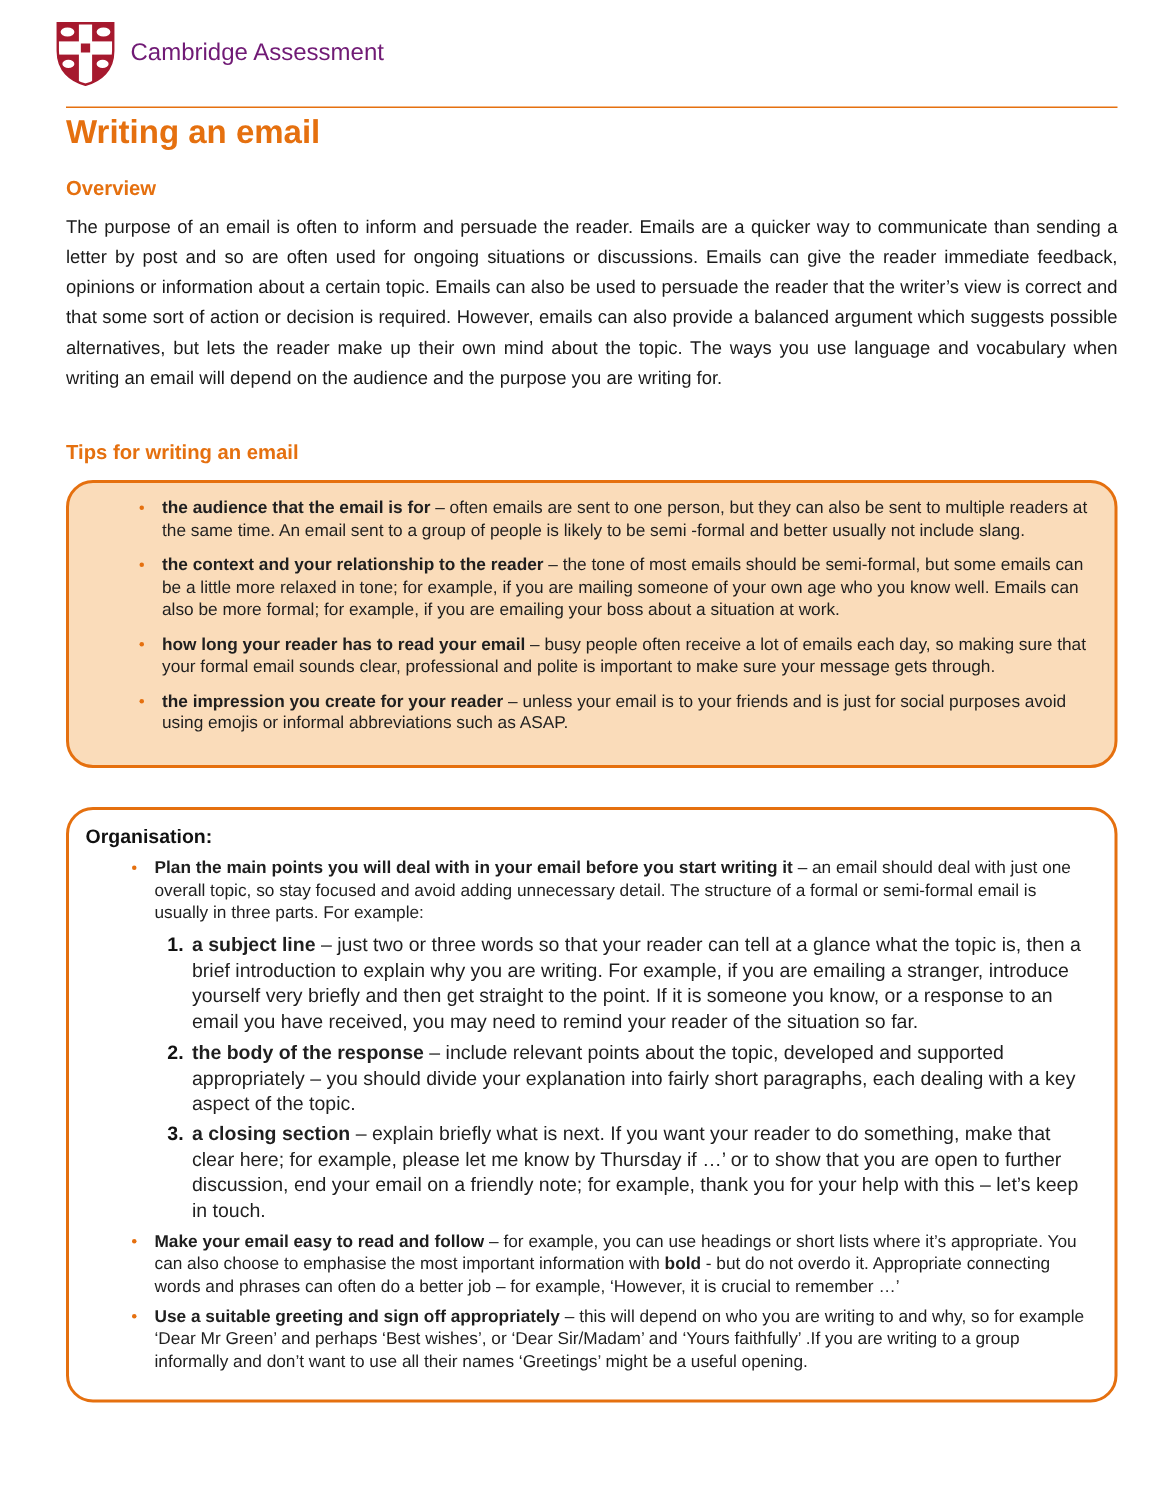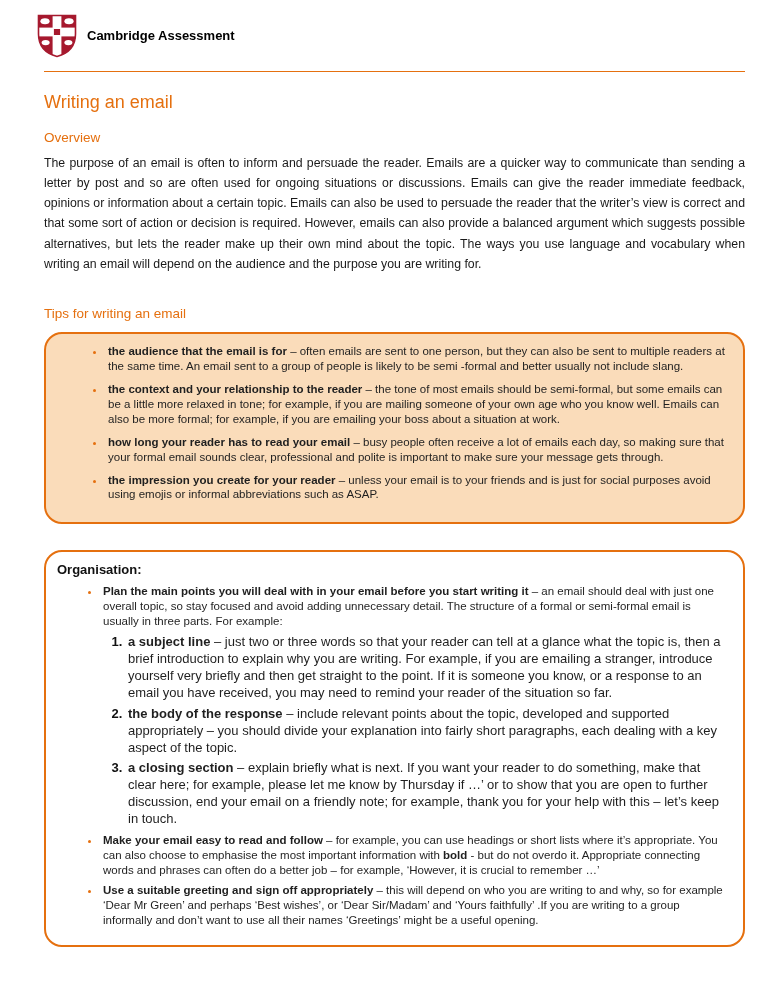--- a/index.html
+++ b/index.html
@@ -18,26 +18,26 @@
   }
   .page{
     width:768px;
     min-height:994px;
     padding:14px 23px 6px 44px;
   }
   
   .logo-row{display:flex;align-items:center;gap:10px;margin-left:-7px;}
   .shield{width:40px;height:44px;display:block;color:var(--shield_red);flex:0 0 auto;}
   .logo-text{line-height:1.12;}
-  .logo-text .l1{font-weight:700;font-size:13px;color:#000000;}
+  .logo-text .l1{font-weight:400;font-size:16px;color:#701a75;}
   .logo-text .l2{font-weight:400;font-size:15.5px;color:#252525;}
   .rule{border:none;border-top:1px solid var(--accent);margin:13px 0 0;}
 
-  h1{color:var(--accent);font-size:18px;font-weight:400;margin:20px 0 0;}
-  h2{color:var(--accent);font-size:13.5px;font-weight:400;margin:17px 0 8px;}
+  h1{color:var(--accent);font-size:22px;font-weight:700;margin:3px 0 0;}
+  h2{color:var(--accent);font-size:13.5px;font-weight:700;margin:17px 0 8px;}
   h2.tips{margin-top:32px;margin-bottom:11px;}
   .body-text{
     font-size:12.3px;line-height:1.64;text-align:justify;
     margin:6px 0 0;color:#1a1a1a;
   }
 
   .box{
     border:2px solid var(--accent);
     border-radius:18px;
     padding:10px 16px 12px;

